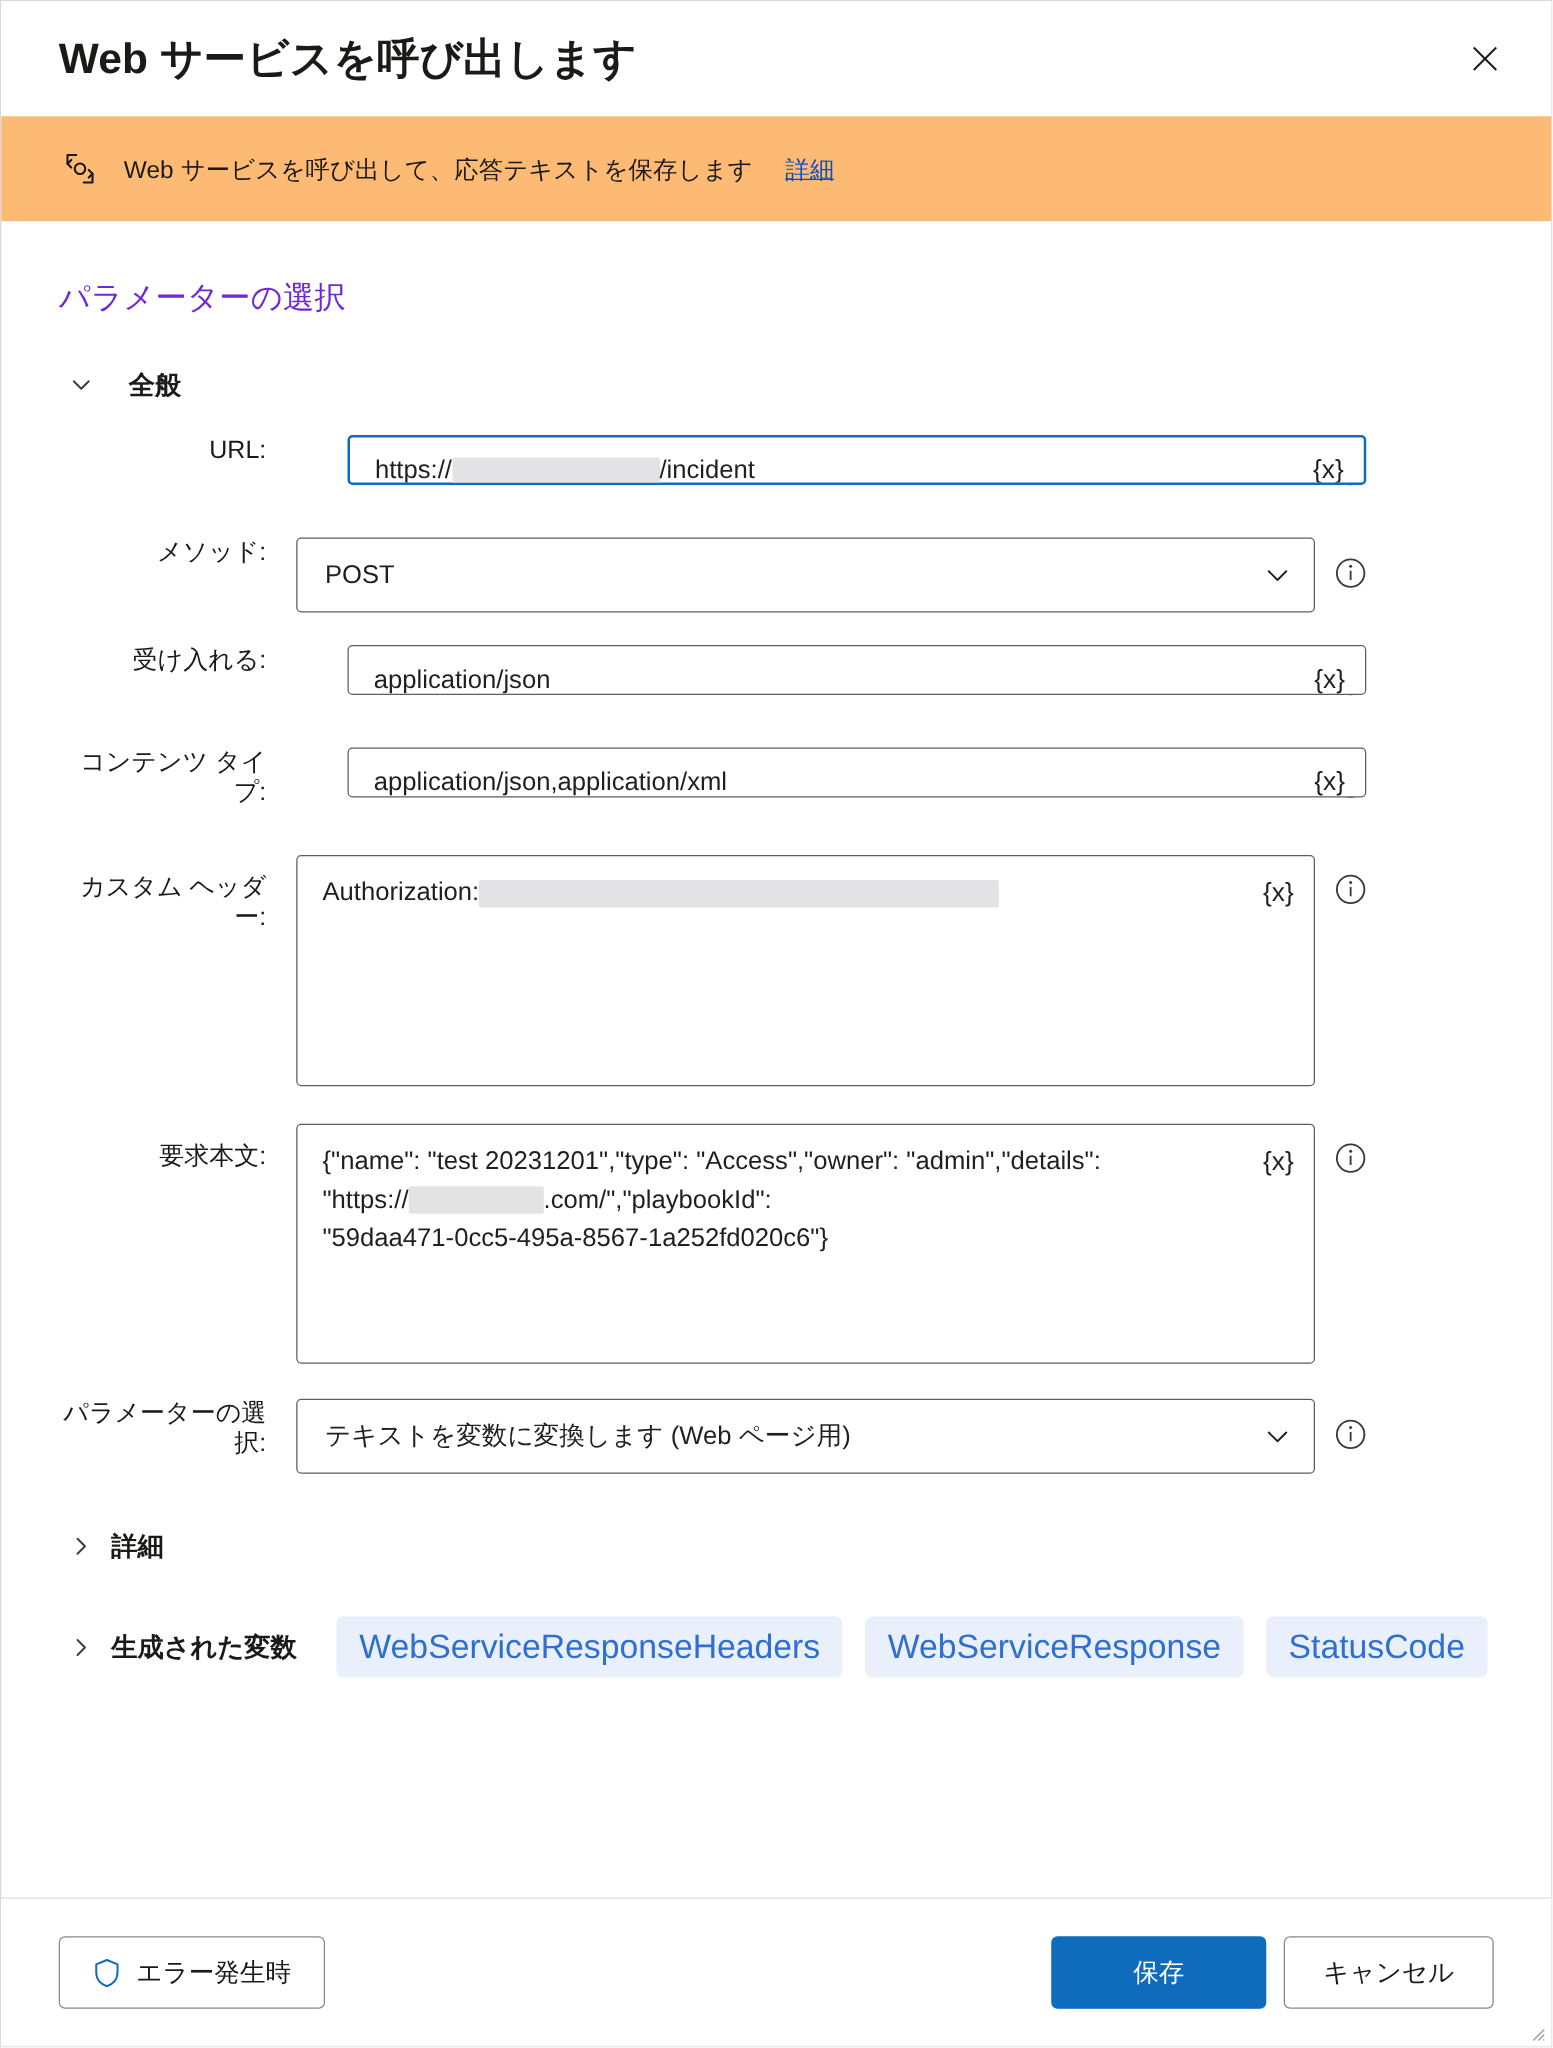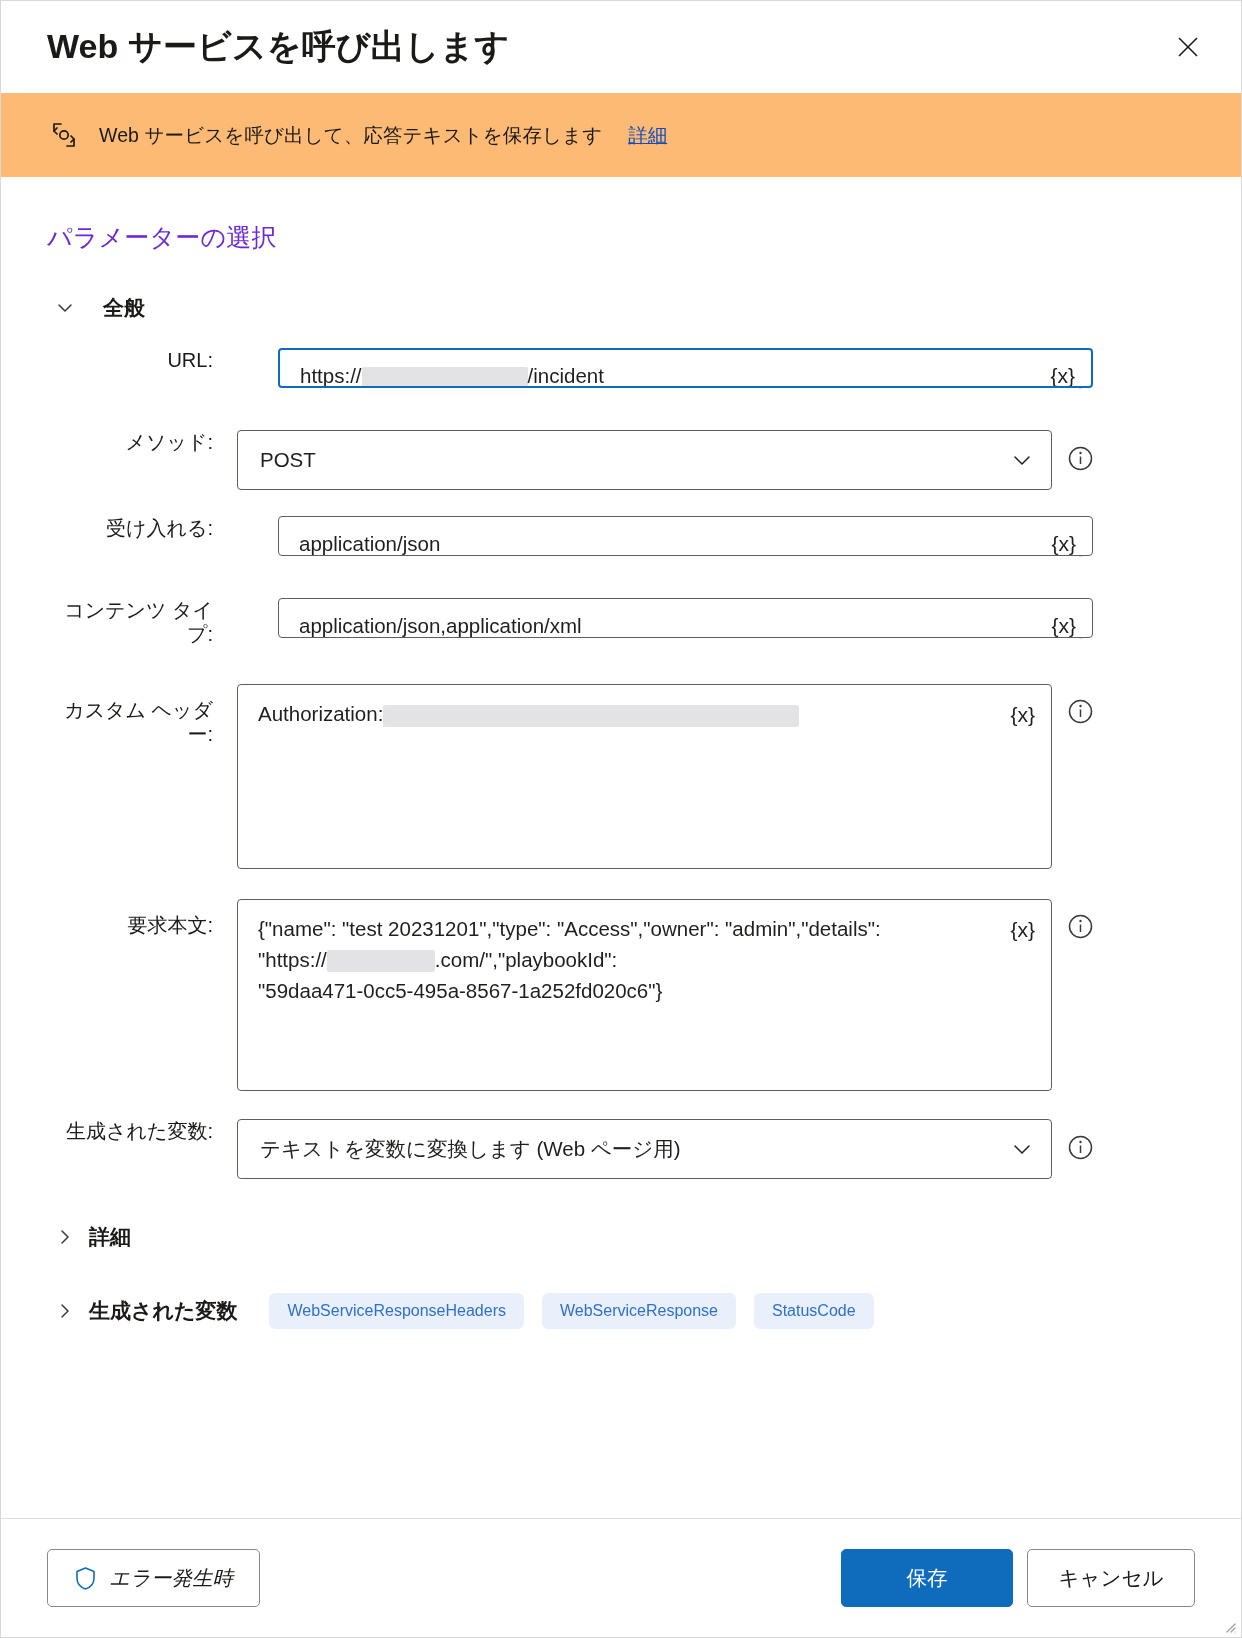--- a/index.html
+++ b/index.html
@@ -270,21 +270,21 @@
   .chips {
     display: flex;
     align-items: center;
     gap: 18px;
     margin-left: 18px;
   }
   .chip {
     background: #e9f0fc;
     color: #2f6fd0;
     border-radius: 6px;
-    font-size: 16px;
+    font-size: 27px;
     padding: 9px 18px;
     white-space: nowrap;
     cursor: pointer;
   }
 
   
   .footer {
     flex: 0 0 118px;
     border-top: 1px solid #e1dfdd;
     display: flex;
@@ -301,21 +301,20 @@
     justify-content: center;
     gap: 12px;
     cursor: pointer;
     height: 58px;
   }
   .btn-error {
     border: 1px solid #8a8886;
     background: #ffffff;
     color: #1b1a19;
     padding: 0 26px;
-    font-style: italic;
   }
   .btn-error .shield { color: #0f6cbd; display: flex; }
   .spacer { flex: 1 1 auto; }
   .btn-save {
     background: #0f6cbd;
     border: 1px solid #0f6cbd;
     color: #ffffff;
     width: 172px;
     margin-right: 14px;
     text-align: center;
@@ -480,21 +479,21 @@
       <div class="info-icon" style="align-items:flex-start;padding-top:14px;">
         <svg width="27" height="27" viewBox="0 0 27 27" fill="none" stroke="currentColor" stroke-width="1.5">
             <circle cx="13.5" cy="13.5" r="11"></circle>
             <line x1="13.5" y1="11.5" x2="13.5" y2="19"></line>
             <circle cx="13.5" cy="8" r="1.2" fill="currentColor" stroke="none"></circle>
           </svg>
       </div>
     </div>
 
     <div class="row" style="margin-top:28px;">
-      <div class="label">生成された変数:</div>
+      <div class="label">パラメーターの選択:</div>
       <div class="field-wrap">
         <div class="select">
           <span>テキストを変数に変換します (Web ページ用)</span>
           <span class="caret">
             <svg width="22" height="22" viewBox="0 0 22 22" fill="none" stroke="currentColor" stroke-width="1.5" stroke-linecap="round" stroke-linejoin="round">
                 <polyline points="4,8 11,15 18,8"></polyline>
               </svg>
           </span>
         </div>
       </div>

